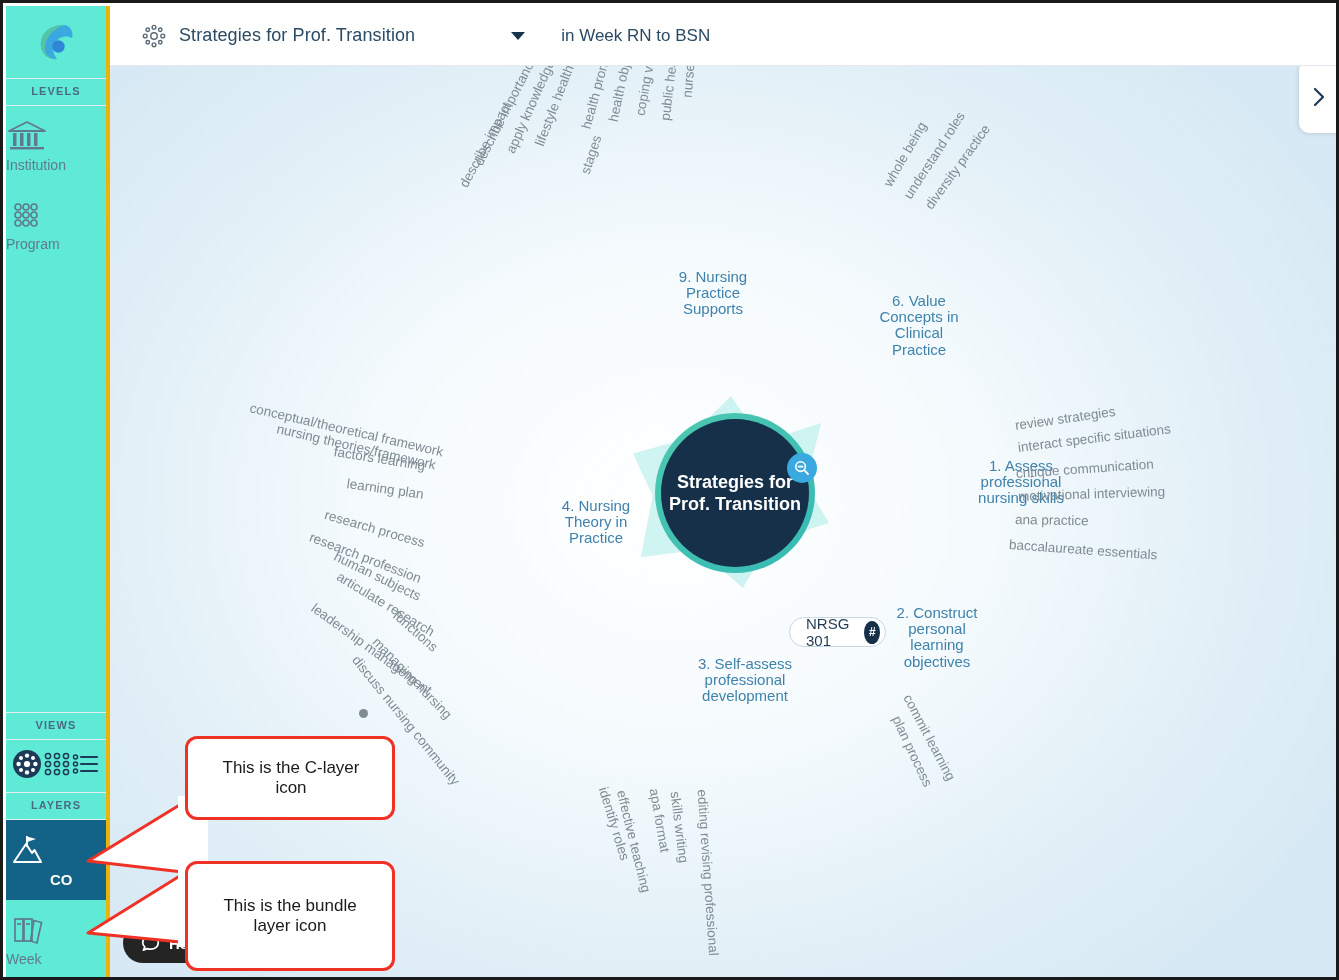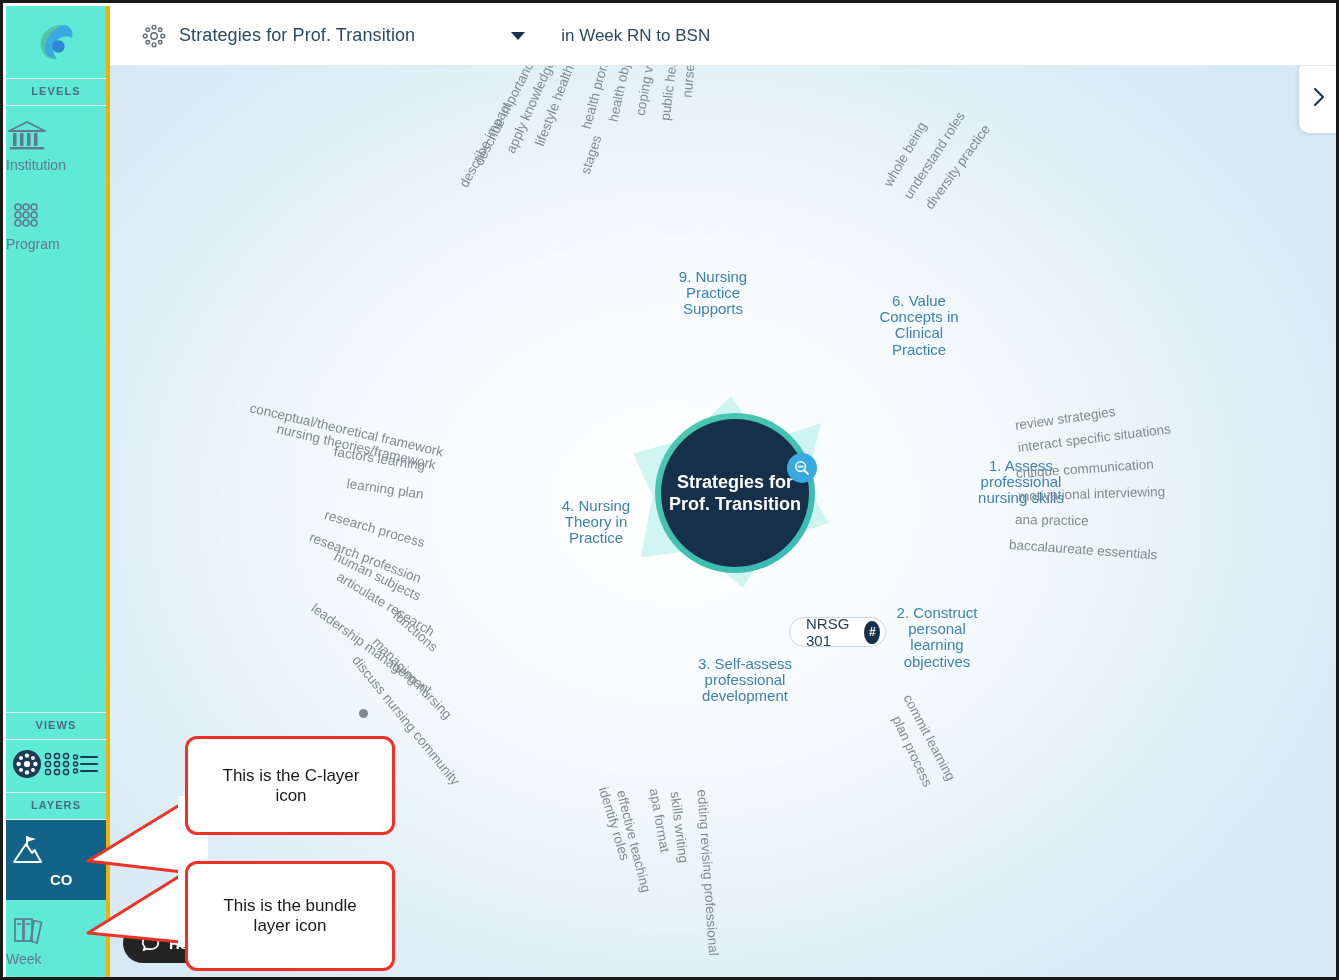--- a/index.html
+++ b/index.html
@@ -448,21 +448,21 @@
     <div class="out" style="left:511px; top:717px; transform:rotate(76deg);">effective teaching</div>
     <div class="out" style="left:544px; top:715px; transform:rotate(80deg);">apa format</div>
     <div class="out" style="left:565px; top:718px; transform:rotate(83deg);">skills writing</div>
     <div class="out" style="left:592px; top:716px; transform:rotate(86deg);">editing revising professional</div>
   </div>
 
   <svg class="callout-tail" style="left:80px; top:775px; width:200px; height:110px;">
     <path d="M5 83 L108 20 L108 95 Z" fill="#ffffff" stroke="#f03226" stroke-width="3" stroke-linejoin="round"></path>
     <rect x="95" y="18" width="30" height="80" fill="#ffffff"></rect>
   </svg>
-  <div class="callout" style="left:182px; top:733px; width:210px; height:99px;padding-left:16px;">This is the C-layer
+  <div class="callout" style="left:182px; top:733px; width:210px; height:84px;padding-left:16px;">This is the C-layer
 icon</div>
 
   <svg class="callout-tail" style="left:80px; top:840px; width:200px; height:130px;">
     <path d="M5 90 L108 26 L108 100 Z" fill="#ffffff" stroke="#f03226" stroke-width="3" stroke-linejoin="round"></path>
     <rect x="95" y="24" width="30" height="80" fill="#ffffff"></rect>
   </svg>
   <div class="callout" style="left:182px; top:858px; width:210px; height:110px;">This is the bundle
 layer icon</div>
 
   <div id="help-btn">

